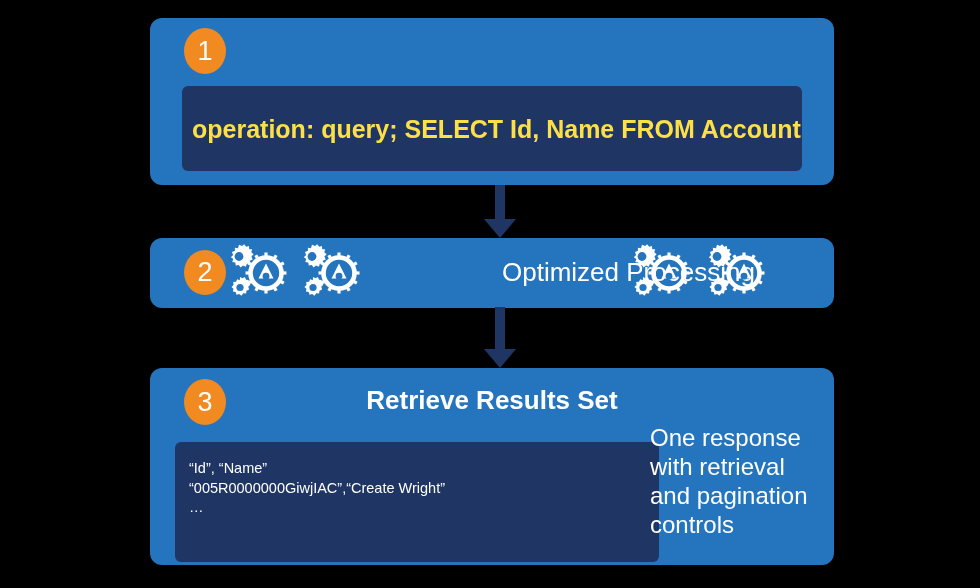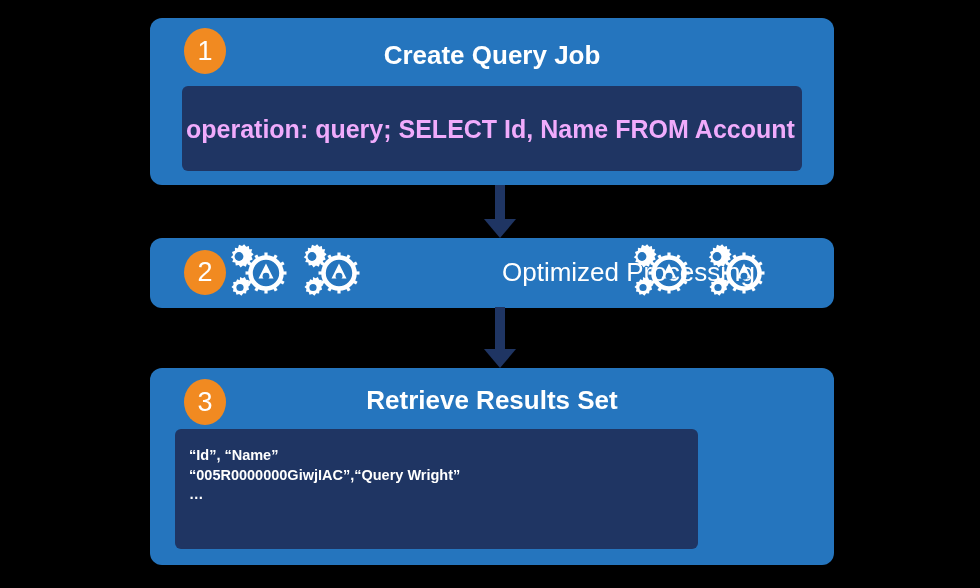--- a/index.html
+++ b/index.html
@@ -76,28 +76,28 @@
   }
 
   
   .code-panel {
     position: absolute;
     background: #1f3563;
     border-radius: 6px;
     box-sizing: border-box;
   }
   #code-panel-1 { left: 32px; top: 68px; width: 620px; height: 85px; }
-  #code-panel-3 { left: 25px; top: 61px; width: 523px; height: 120px; font-weight: bold; }
+  #code-panel-3 { left: 25px; top: 74px; width: 484px; height: 120px; }
 
   #query-text {
     position: absolute;
-    left: 4px;
+    left: 10px;
     top: 50%;
     transform: translateY(-50%);
-    color: #f0abfc;
+    color: #fde047;
     font-size: 25px;
     font-weight: bold;
     white-space: nowrap;
     font-family: "Liberation Sans", sans-serif;
     text-align: center;
   }
 
   #results-lines {
     position: absolute;
     left: 14px;
@@ -142,21 +142,20 @@
   #gears-3 { left: 473px; }
   #gears-4 { left: 548px; }
 </style>
 </head>
 <body>
 
 <div class="canvas">
 
   <div class="step-box" id="step-1-box">
     <div class="badge" id="badge-1">1</div>
-    <div class="step-title" id="title-1">Create Query Job</div>
     <div class="code-panel" id="code-panel-1">
       <div id="query-text">operation: query; SELECT Id, Name FROM Account</div>
     </div>
   </div>
 
   <div class="arrow" id="arrow-1">
     <svg width="60" height="55" viewBox="0 0 60 55" xmlns="http://www.w3.org/2000/svg">
       <rect x="25" y="0" width="10" height="38" fill="#1f3563"></rect>
       <polygon points="14,34 46,34 30,53" fill="#1f3563"></polygon>
     </svg>
@@ -344,20 +343,21 @@
     </svg>
   </div>
 
   <div class="step-box" id="step-3-box">
     <div class="badge" id="badge-3">3</div>
     <div class="step-title" id="title-3">Retrieve Results Set</div>
 
     <div class="code-panel" id="code-panel-3">
       <div id="results-lines">
         <div class="line">“Id”, “Name”</div>
-        <div class="line">“005R0000000GiwjIAC”,“Query Wright”</div>
+        <div class="line">“005R0000000GiwjIAC”,“Create Wright”</div>
         <div class="line ellipsis">…</div>
       </div>
     </div>
 
+    <div id="side-note">One response with retrieval and pagination controls</div>
   </div>
 
 </div>
 
 </body></html>

